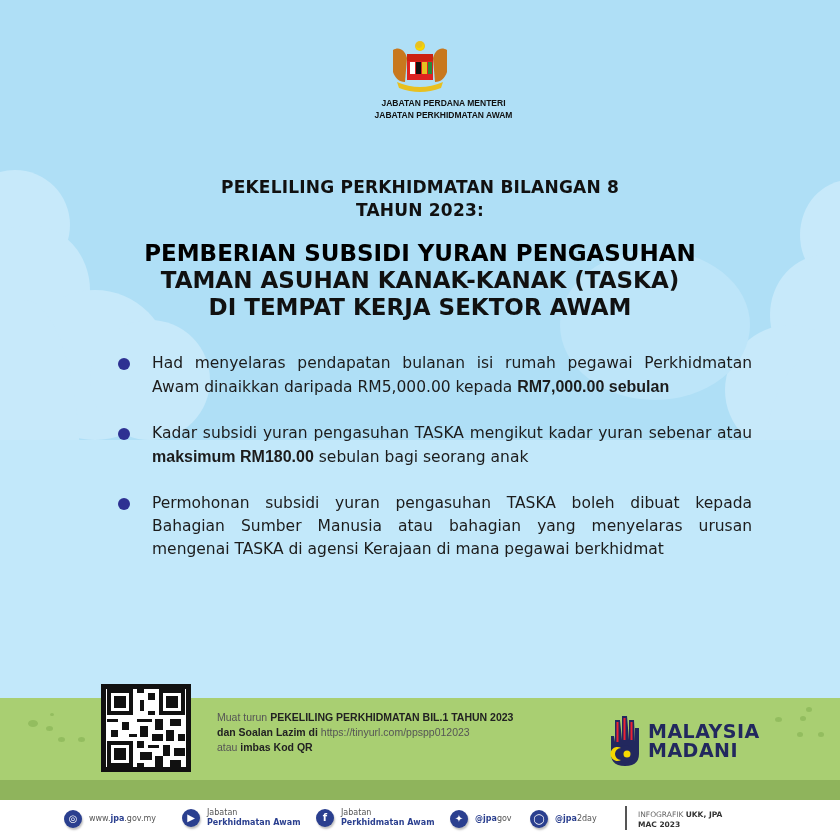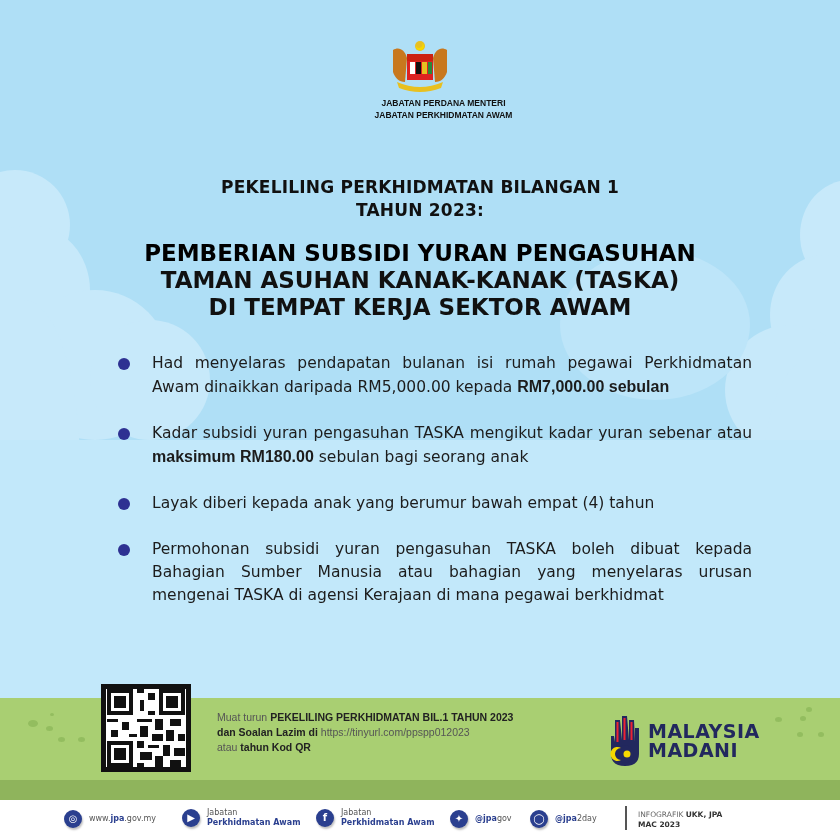--- a/index.html
+++ b/index.html
@@ -88,42 +88,38 @@
     <rect x="45" y="24" width="4" height="12" fill="#2a8a3a"></rect>
     <path d="M14 44 q23 10 46 0 l-2 6 q-21 8 -42 0z" fill="#e8c020"></path>
   </svg>
 </div>
 <div class="agency">
   <div>JABATAN PERDANA MENTERI</div>
   <div>JABATAN PERKHIDMATAN AWAM</div>
 </div>
 
 <div class="pk-title">
-  <div>PEKELILING PERKHIDMATAN BILANGAN 1</div>
+  <div>PEKELILING PERKHIDMATAN BILANGAN 8</div>
   <div>TAHUN 2023:</div>
 </div>
 
 <div class="main-title">
   <div class="blue">PEMBERIAN SUBSIDI YURAN PENGASUHAN</div>
   <div>TAMAN ASUHAN KANAK-KANAK (TASKA)</div>
   <div>DI TEMPAT KERJA SEKTOR AWAM</div>
 </div>
 
 <div class="bullets">
   <div class="bullet">
     <span class="dot"></span>
     <span>Had menyelaras pendapatan bulanan isi rumah pegawai Perkhidmatan Awam dinaikkan daripada RM5,000.00 kepada </span><b>RM7,000.00 sebulan</b>
   </div>
   <div class="bullet">
     <span class="dot"></span>
     <span>Kadar subsidi yuran pengasuhan TASKA mengikut kadar yuran sebenar atau </span><b>maksimum RM180.00</b><span> sebulan bagi seorang anak</span>
-  </div>
-  <div class="bullet">
-    <span class="dot"></span>
-    <span>Layak diberi kepada anak yang berumur bawah empat (4) tahun</span>
   </div>
   <div class="bullet">
     <span class="dot"></span>
     <span>Permohonan subsidi yuran pengasuhan TASKA boleh dibuat kepada Bahagian Sumber Manusia atau bahagian yang menyelaras urusan mengenai TASKA di agensi Kerajaan di mana pegawai berkhidmat</span>
   </div>
 </div>
 
 <div class="grass"></div>
 <div class="grass-band"></div>
 <div class="speck" style="left:28px;top:720px;width:10px;height:7px;"></div>
@@ -170,21 +166,21 @@
       <rect x="13" y="18" width="2" height="3" fill="#111"></rect>
       <rect x="17" y="19" width="3" height="2" fill="#111"></rect>
     <rect x="8" y="20" width="2" height="1" fill="#111"></rect>
       <rect x="11" y="6" width="2" height="1" fill="#111"></rect>
   </svg>
 </div>
 
 <div class="dl-text">
   <div><span class="thin">Muat turun </span><b>PEKELILING PERKHIDMATAN BIL.1 TAHUN 2023</b></div>
   <div><b>dan Soalan Lazim di</b><span class="thin"> https://tinyurl.com/ppspp012023</span></div>
-  <div><span class="thin">atau </span><b>tahun Kod QR</b></div>
+  <div><span class="thin">atau </span><b>imbas Kod QR</b></div>
 </div>
 
 <div class="madani">
   <svg width="34" height="54" viewBox="0 0 34 54">
     <path d="M3 22 L3 40 Q3 52 17 52 Q31 52 31 40 L31 14 L27 14 L27 28 L26 6 L21 6 L21 26 L19 2 L14 2 L14 26 L12 6 L7 6 L7 28 L6 22z" fill="#22285e"></path>
     <rect x="8.5" y="8" width="2" height="20" fill="#e23"></rect>
       <rect x="15.5" y="4" width="2" height="22" fill="#e23"></rect>
       <rect x="22.5" y="8" width="2" height="18" fill="#e23"></rect>
     <circle cx="17" cy="40" r="9" fill="#22285e"></circle>
     <path d="M13 34 a7 7 0 1 0 0 12 a5.5 5.5 0 1 1 0 -12z" fill="#f5d800"></path>

